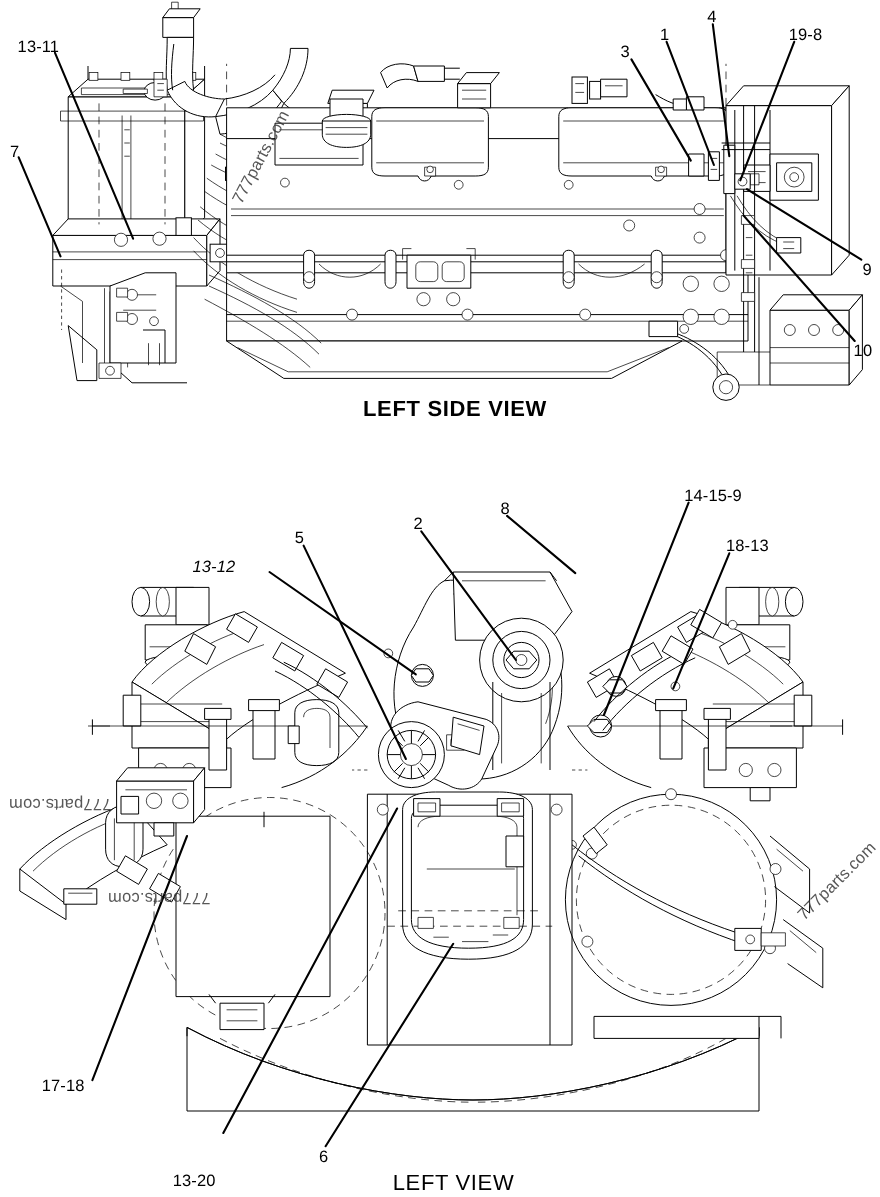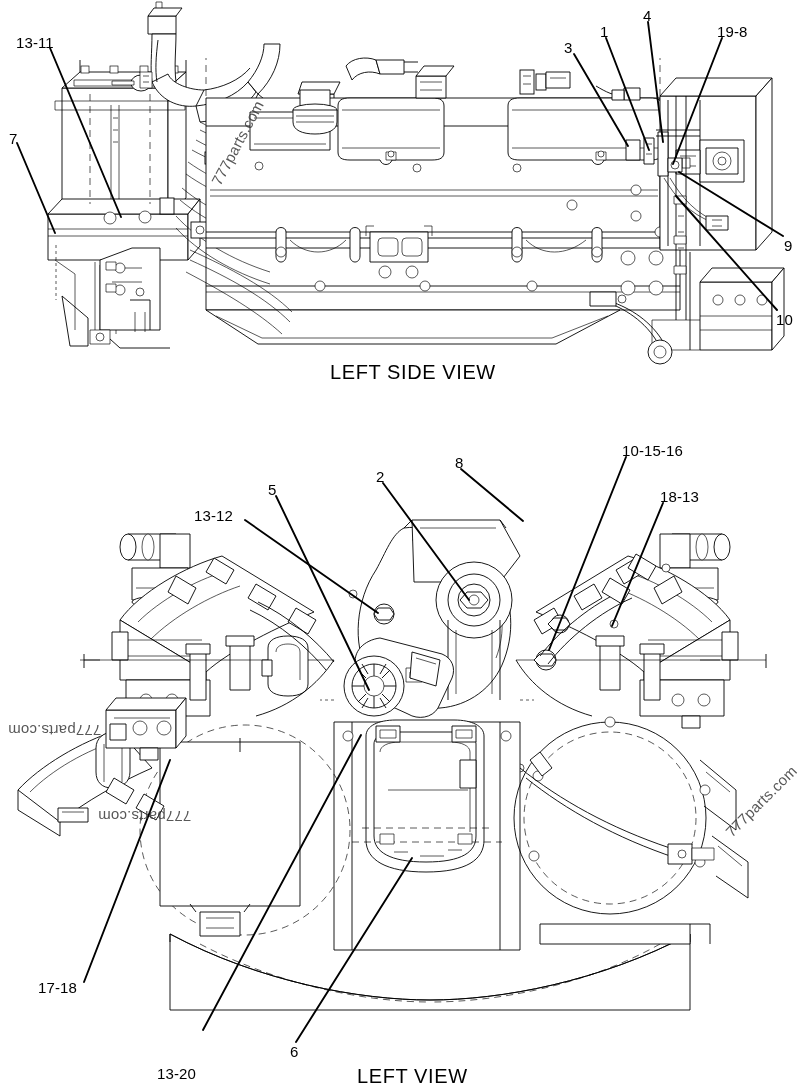--- a/index.html
+++ b/index.html
@@ -588,32 +588,32 @@
     <div class="callout-label" style="left:9px;  top:131px;">7</div>
     <div class="callout-label" style="left:564px;top:40px;">3</div>
     <div class="callout-label" style="left:600px;top:24px;">1</div>
     <div class="callout-label" style="left:643px;top:8px;">4</div>
     <div class="callout-label" style="left:717px;top:24px;">19-8</div>
     <div class="callout-label" style="left:784px;top:238px;">9</div>
     <div class="callout-label" style="left:776px;top:312px;">10</div>
   </div>
 
   <div>
-    <div class="callout-label" style="left:194px;top:508px;">13-12</div>
+    <div class="callout-label" style="left:175px;top:508px;font-style:italic;">13-12</div>
     <div class="callout-label" style="left:268px;top:482px;">5</div>
     <div class="callout-label" style="left:376px;top:469px;">2</div>
     <div class="callout-label" style="left:455px;top:455px;">8</div>
-    <div class="callout-label" style="left:622px;top:443px;">10-15-16</div>
+    <div class="callout-label" style="left:622px;top:443px;">14-15-9</div>
     <div class="callout-label" style="left:660px;top:489px;">18-13</div>
     <div class="callout-label" style="left:38px; top:980px;">17-18</div>
     <div class="callout-label" style="left:157px;top:1028px;margin-top:38px;">13-20</div>
     <div class="callout-label" style="left:290px;top:1044px;">6</div>
   </div>
 
-  <div class="view-title" style="left:330px; top:362px;">LEFT SIDE VIEW</div>
+  <div class="view-title" style="left:330px; top:362px;font-weight:bold;">LEFT SIDE VIEW</div>
   <div class="view-title" style="left:357px; top:1066px;">LEFT VIEW</div>
 
   <div class="watermark wm-a" style="left:208px; top:180px;">777parts.com</div>
   <div class="watermark wm-b" style="left:8px;   top:722px;">777parts.com</div>
   <div class="watermark wm-b" style="left:98px;  top:808px;">777parts.com</div>
   <div class="watermark wm-c" style="left:722px; top:828px;">777parts.com</div>
 
 </div>
 
 </body></html>

